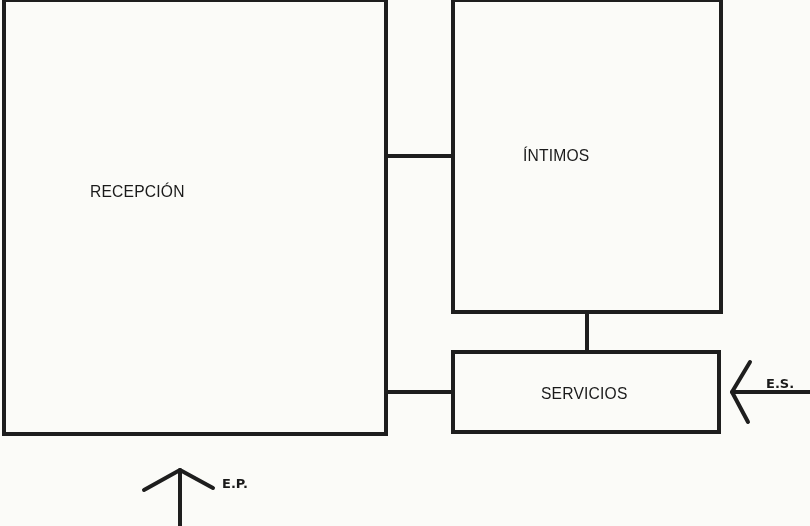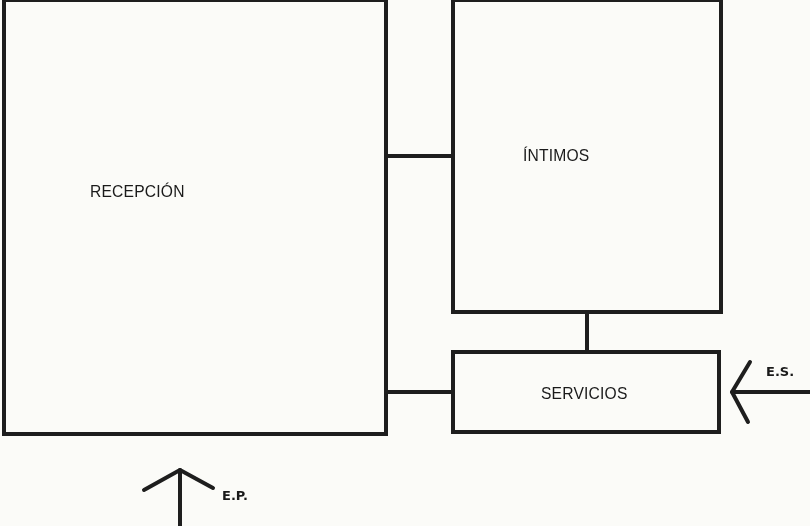--- a/index.html
+++ b/index.html
@@ -50,20 +50,20 @@
 
 <div class="line" style="left:386px; top:154px; width:67px; height:4px;"></div>
 <div class="line" style="left:386px; top:390px; width:67px; height:4px;"></div>
 <div class="line" style="left:585px; top:312px; width:4px; height:40px;"></div>
 
 <svg class="arrow" style="left:140px; top:466px;" width="80" height="62">
   <line x1="40" y1="4" x2="40" y2="62" stroke="#1e1e1e" stroke-width="4"></line>
   <line x1="40" y1="4" x2="4" y2="24" stroke="#1e1e1e" stroke-width="4" stroke-linecap="round"></line>
   <line x1="40" y1="4" x2="73" y2="22" stroke="#1e1e1e" stroke-width="4" stroke-linecap="round"></line>
 </svg>
-<span class="entry-label" style="left:222px; top:488px;">E.P.</span>
+<span class="entry-label" style="left:222px; top:476px;">E.P.</span>
 
 <svg class="arrow" style="left:728px; top:358px;" width="82" height="70">
   <line x1="4" y1="34" x2="82" y2="34" stroke="#1e1e1e" stroke-width="4"></line>
   <line x1="4" y1="34" x2="22" y2="4" stroke="#1e1e1e" stroke-width="4" stroke-linecap="round"></line>
   <line x1="4" y1="34" x2="20" y2="64" stroke="#1e1e1e" stroke-width="4" stroke-linecap="round"></line>
 </svg>
-<span class="entry-label" style="left:766px; top:364px;">E.S.</span>
+<span class="entry-label" style="left:766px; top:376px;">E.S.</span>
 
 </body></html>

